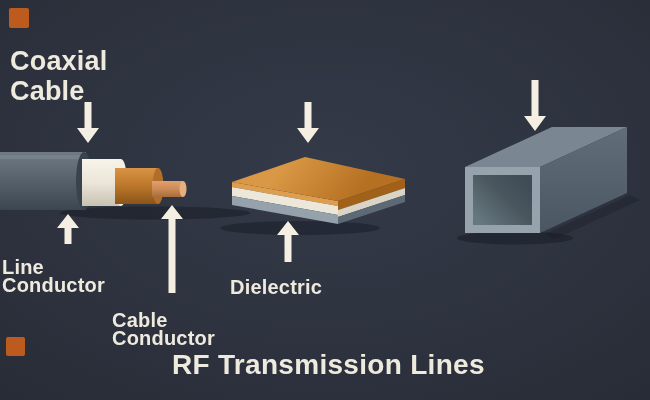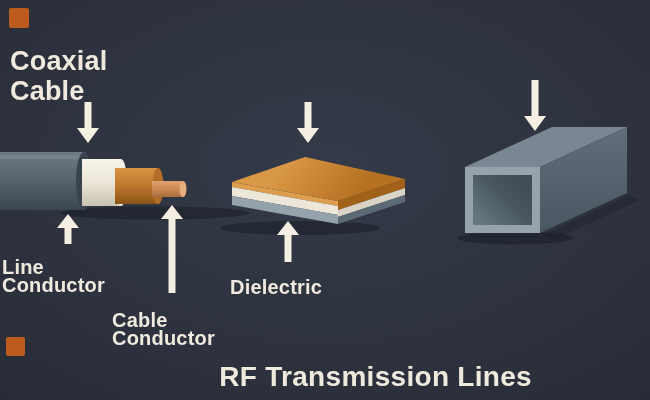--- a/index.html
+++ b/index.html
@@ -17,21 +17,21 @@
   .lbl-sub  { font-size:20px; line-height:18px; }
   .lbl-coax       { left:10px;  top:31px;  width:160px; }
   .lbl-microstrip { left:230px; top:31px;  width:160px; }
   .lbl-waveguide  { left:446px; top:31px;  width:180px; }
   .lbl-inner      { left:2px;   top:243px; width:110px; }
   .lbl-outer      { left:112px; top:296px; width:120px; }
   .lbl-dielectric { left:230px; top:263px; width:120px; }
   .title {
     position:absolute; left:172px; top:349px; width:360px;
     color:#efeade; font-weight:bold; font-size:28px; line-height:31px;
-    text-align:right; letter-spacing:0.3px;margin-top:12px;
+    text-align:left; letter-spacing:0.3px;
   }
 </style>
 </head>
 <body>
 
 <div class="stage">
 
   <svg width="650" height="400" viewBox="0 0 650 400">
     <defs>
       <radialGradient id="bg" cx="0.5" cy="0.42" r="0.85">

